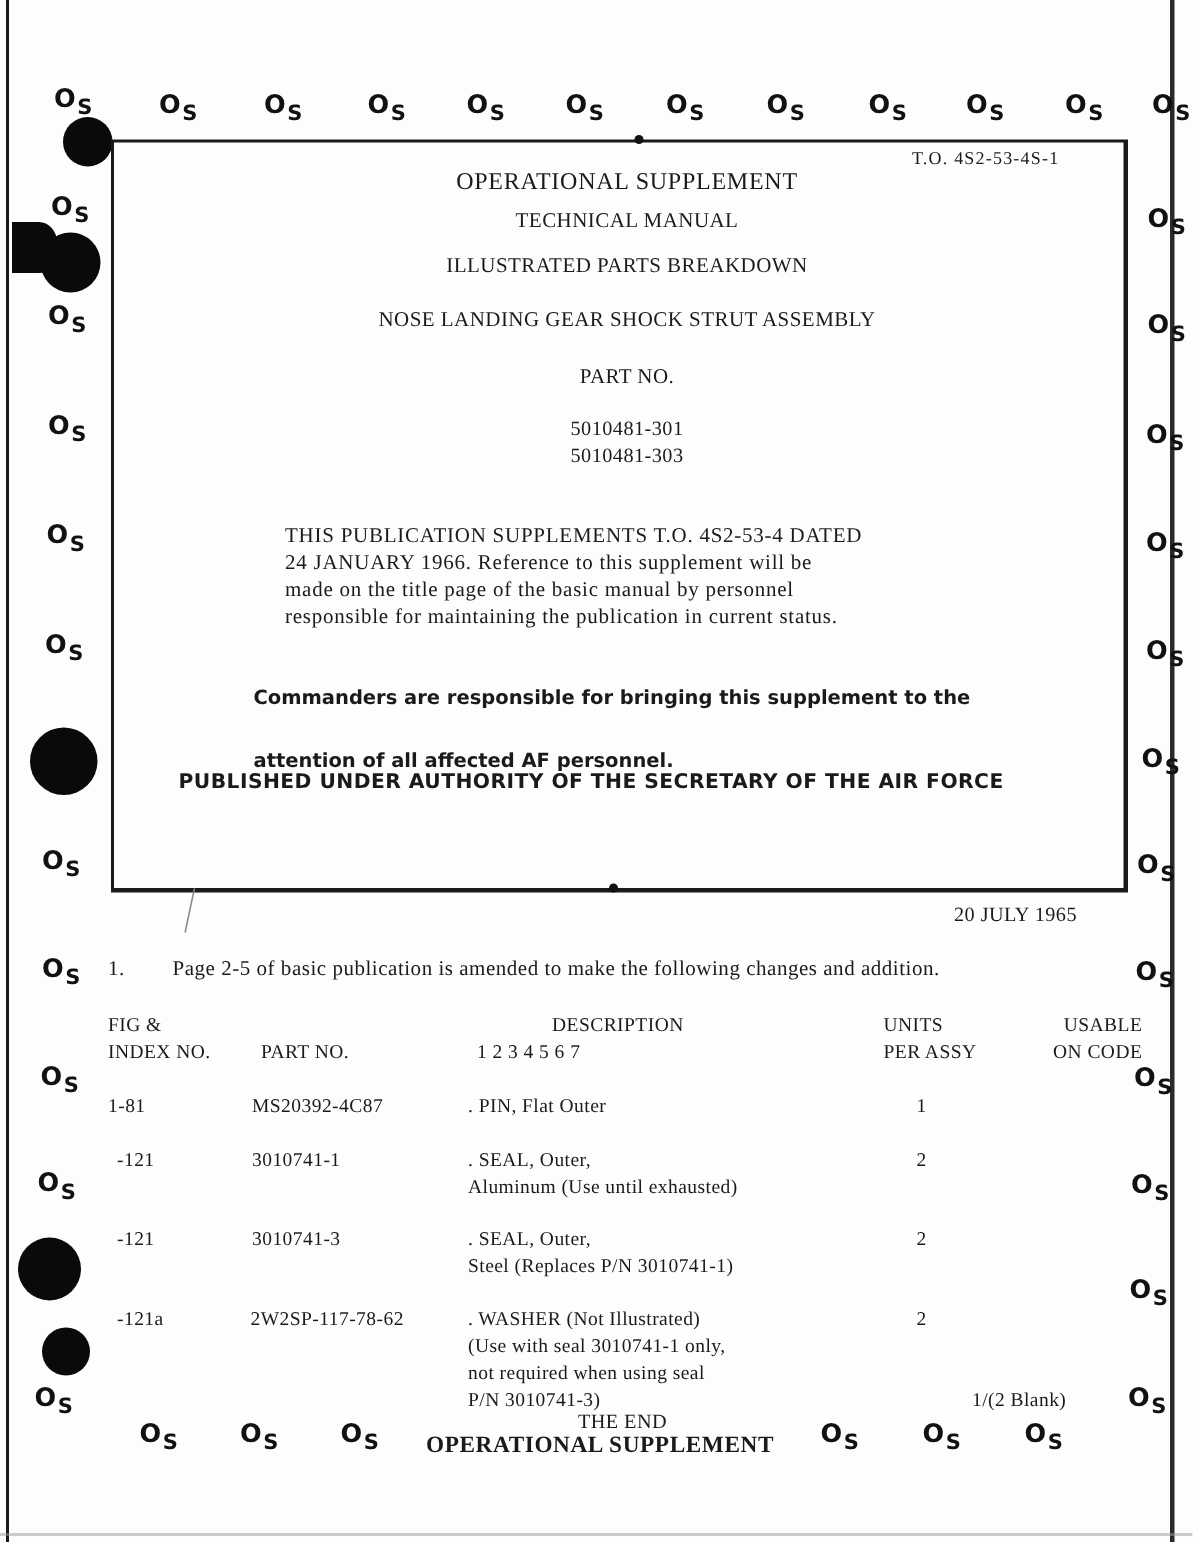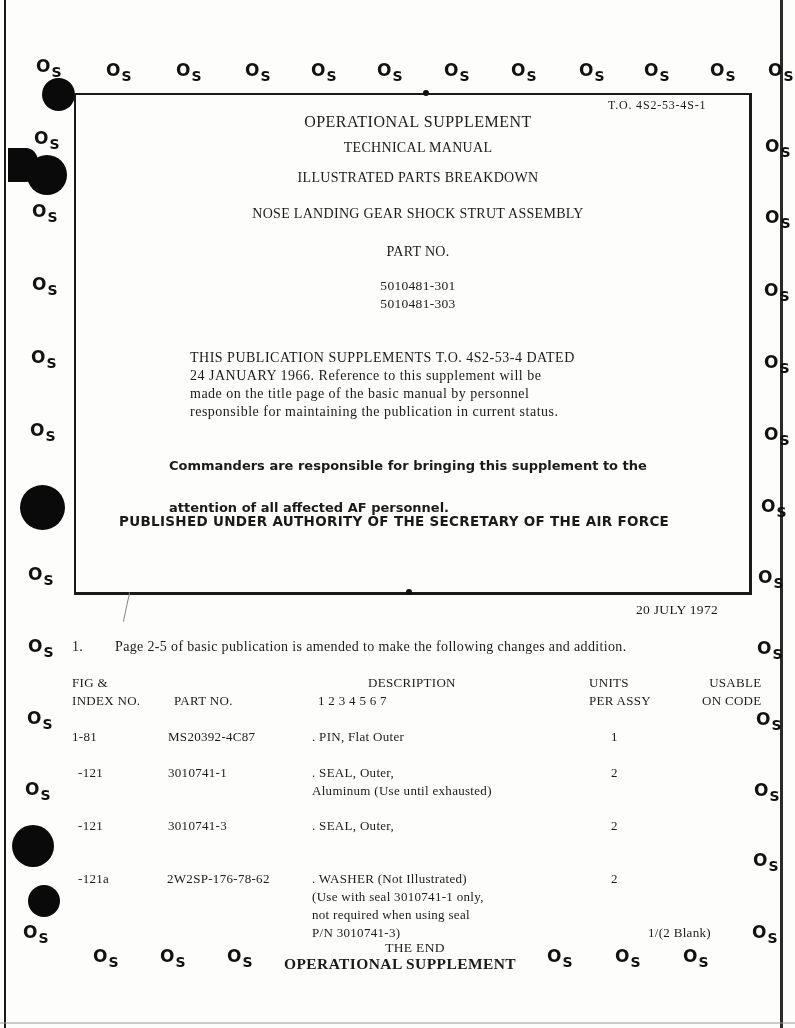--- a/index.html
+++ b/index.html
@@ -108,21 +108,21 @@
 <div class="t para" style="left:190px;top:385px;">made on the title page of the basic manual by personnel</div>
 <div class="t para" style="left:190px;top:403px;">responsible for maintaining the publication in current status.</div>
 
 <div class="t sans-bold" style="left:169px;top:458px;">Commanders are responsible for bringing this supplement to the</div>
 <div class="t sans-bold" style="left:169px;top:500px;">attention of all affected AF personnel.</div>
 
 <div class="t sans-bold" style="left:119px;top:513px;font-size:13.5px;letter-spacing:.3px;">PUBLISHED UNDER AUTHORITY OF THE SECRETARY OF THE AIR FORCE</div>
 
 <div class="mark" style="left:126px;top:592px;height:30px;transform:rotate(12deg);"></div>
 
-<div class="t" style="left:636px;top:602px;font-size:13.5px;">20 JULY 1972</div>
+<div class="t" style="left:636px;top:602px;font-size:13.5px;">20 JULY 1965</div>
 
 <div class="t" style="left:72px;top:639px;">1.</div>
 <div class="t" style="left:115px;top:639px;font-size:14px;letter-spacing:.35px;">Page 2-5 of basic publication is amended to make the following changes and addition.</div>
 
 <div class="col" style="left:72px;top:674px;">
   <div>FIG &amp;</div>
   <div>INDEX NO.</div>
 </div>
 <div class="col" style="left:174px;top:692px;">
   <div>PART NO.</div>
@@ -152,25 +152,26 @@
 <div class="col" style="left:312px;top:764px;">
   <div>. SEAL, Outer,</div>
   <div>Aluminum (Use until exhausted)</div>
 </div>
 <div class="col" style="left:611px;top:764px;">2</div>
 
 <div class="col" style="left:78px;top:817px;">-121</div>
 <div class="col" style="left:168px;top:817px;">3010741-3</div>
 <div class="col" style="left:312px;top:817px;">
   <div>. SEAL, Outer,</div>
+  <div>Steel (Replaces P/N 3010741-1)</div>
 </div>
 <div class="col" style="left:611px;top:817px;">2</div>
 
 <div class="col" style="left:78px;top:870px;">-121a</div>
-<div class="col" style="left:167px;top:870px;">2W2SP-176-78-62</div>
+<div class="col" style="left:167px;top:870px;">2W2SP-117-78-62</div>
 <div class="col" style="left:312px;top:870px;">
   <div>. WASHER (Not Illustrated)</div>
   <div>(Use with seal 3010741-1 only,</div>
   <div>not required when using seal</div>
   <div>P/N 3010741-3)</div>
 </div>
 <div class="col" style="left:611px;top:870px;">2</div>
 
 <div class="col" style="left:648px;top:924px;">1/(2 Blank)</div>
 <div class="t c" style="left:340px;width:150px;top:941px;font-size:13.5px;line-height:14px;">THE END</div>

